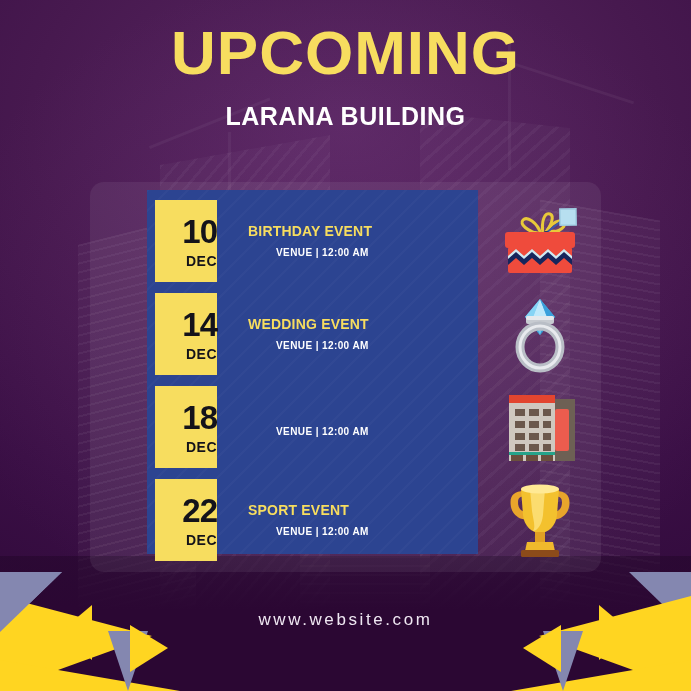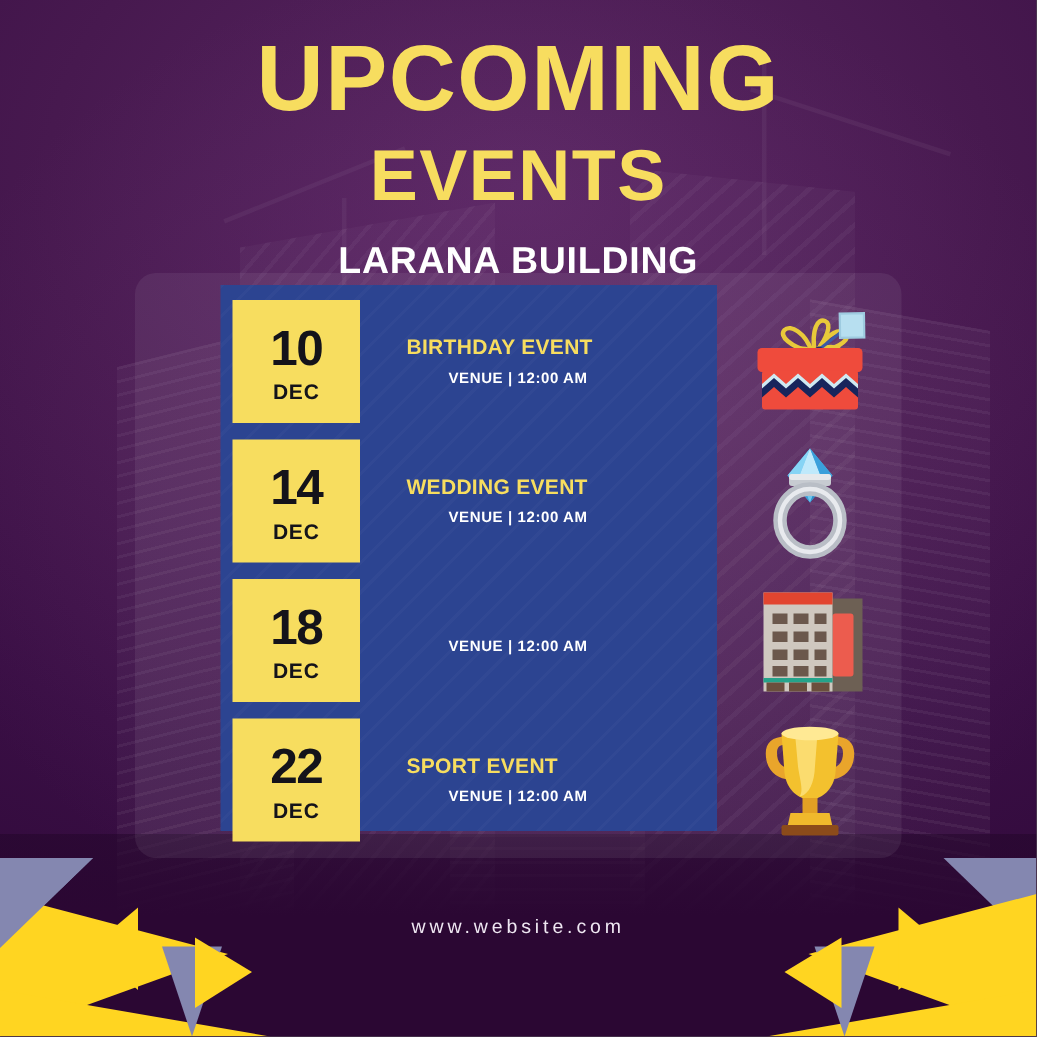--- a/index.html
+++ b/index.html
@@ -115,27 +115,27 @@
     height: 82px;
     display: flex;
     align-items: stretch;
   }
   .row:nth-child(1){ top: 10px; }
   .row:nth-child(2){ top: 103px; }
   .row:nth-child(3){ top: 196px; }
   .row:nth-child(4){ top: 289px; }
 
   .datebox {
-    width: 85px;
+    width: 62px;
     margin-left: 8px;
     background: #f7dd5f;
     color: #14131a;
     display: flex;
     flex-direction: column;
-    align-items: center;
+    align-items: flex-end;
     justify-content: center;
     flex: none;
   }
   .date-day {
     font-size: 33px;
     font-weight: 700;
     line-height: 1;
     letter-spacing: -1px;
   }
   .date-mon {
@@ -185,21 +185,21 @@
   .icon-slot:nth-child(3){ top: 196px; }
   .icon-slot:nth-child(4){ top: 289px; }
   .icon-slot svg { display: block; }
 
   
   .footer {
     position: absolute;
     left: 0; right: 0; top: 610px;
     text-align: center;
     color: #efe7f2;
-    font-size: 13px;
+    font-size: 17px;
     letter-spacing: 2.6px;
     font-weight: 400;
   }
 
   
   .deco { position: absolute; inset: 0; pointer-events: none; }
 </style>
 </head>
 <body>
 
@@ -217,21 +217,20 @@
     <div class="crane" style="left:150px; top:146px; width:130px; height:3px; transform:rotate(-22deg);"></div>
     <div class="crane" style="left:508px; top:40px; width:3px; height:130px;"></div>
     <div class="crane" style="left:500px; top:58px; width:140px; height:3px; transform:rotate(18deg);"></div>
   </div>
 
   <div class="bg-vignette"></div>
   <div class="bg-dark-bottom"></div>
 
   <div class="title-wrap">
     <span class="title-main">UPCOMING</span>
-    <span class="title-sub">EVENTS</span>
     <span class="title-venue">LARANA BUILDING</span>
   </div>
 
   <div class="panel"></div>
 
   <div class="card"></div>
 
   <div class="rows">
 
     <div class="row">

